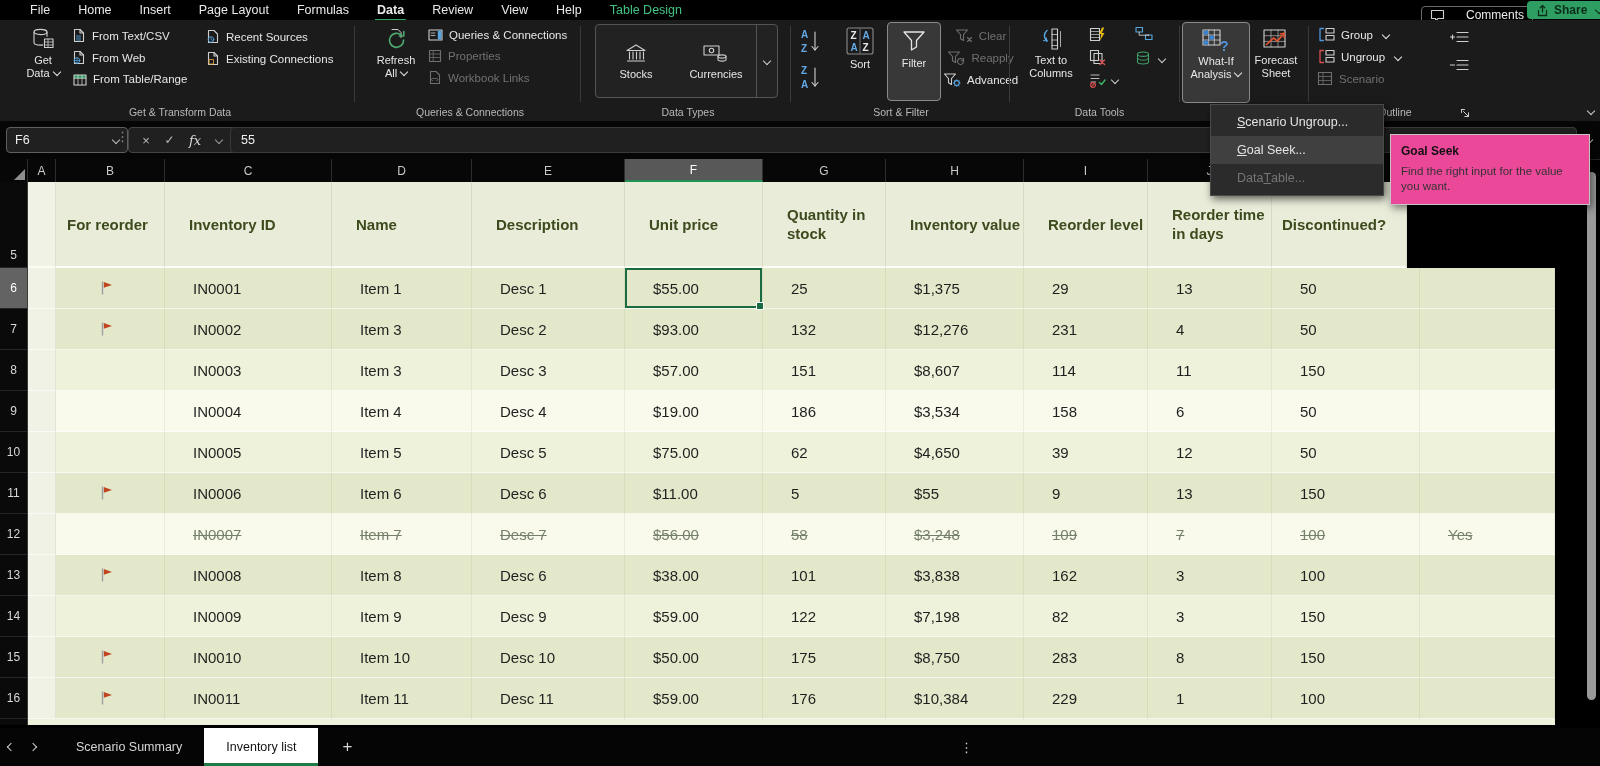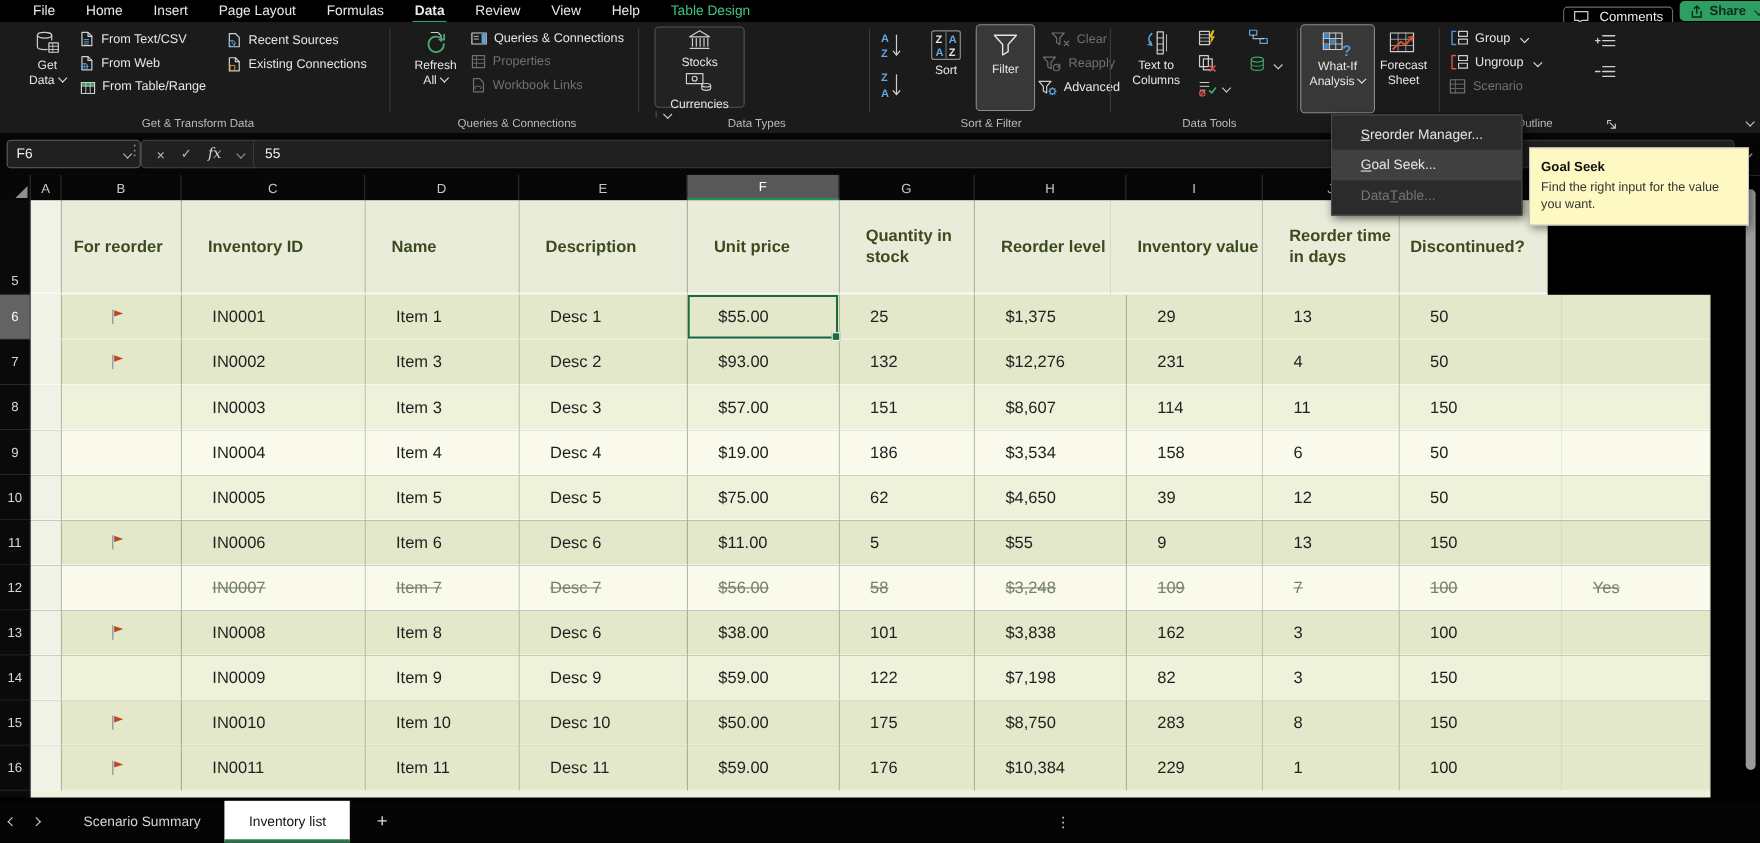--- a/index.html
+++ b/index.html
@@ -11,21 +11,21 @@
   svg.ic{stroke:#cfcfcf;fill:none;stroke-width:1.1;stroke-linecap:round;stroke-linejoin:round;display:block;}
   svg.ic.dim{stroke:#6f6f6f;}
   svg text{stroke:none;font-family:"Liberation Sans",sans-serif;}
   
   #menubar{left:0;top:0;width:1600px;height:20px;background:#000;display:flex;align-items:center;}
   #menutabs{display:flex;align-items:center;padding-left:16px;gap:0;}
   .mtab{color:#e9e9e9;font-size:12.5px;padding:2px 14px 3px 14px;position:relative;white-space:nowrap;}
   .mtab.tab-active{font-weight:bold;}
   .mtab.tab-active::after{content:"";position:absolute;left:12px;right:12px;bottom:-1px;height:2px;background:#2da661;}
   .mtab.tab-contextual{color:#43c383;}
-  #comments-btn{left:1421px;top:6px;height:16px;border:1px solid #6b6b6b;border-radius:4px;display:flex;align-items:center;gap:9px;padding:0 8px;color:#ececec;font-size:12px;}
+  #comments-btn{left:1421px;top:6px;height:16px;border:1px solid #6b6b6b;border-radius:4px;display:flex;align-items:center;gap:21px;padding:0 8px;color:#ececec;font-size:12px;}
   #share-btn{left:1527px;top:1px;height:18px;background:#2f9e63;border-radius:4px;display:flex;align-items:center;gap:5px;padding:0 9px;color:#0b2e1a;font-size:12px;font-weight:bold;}
   
   #ribbon{left:0;top:20px;width:1600px;height:101px;background:#1b1b1b;border-bottom:1px solid #000;}
   .vsep{position:absolute;top:6px;height:76px;width:1px;background:#3a3a3a;}
   .rgroup{position:absolute;top:2px;height:84px;}
   .rbg{position:absolute;display:flex;flex-direction:column;align-items:center;gap:3px;padding:5px 4px 2px 4px;border-radius:4px;color:#e6e6e6;}
   .rbg .lbl2{white-space:pre-line;text-align:center;font-size:11px;line-height:13px;color:#e6e6e6;}
   .rbg.pressed{background:#383838;border:1px solid #8a8a8a;}
   .rsmcol{position:absolute;display:flex;flex-direction:column;gap:7px;}
   .rsm{display:flex;align-items:center;gap:6px;color:#e6e6e6;font-size:11.5px;white-space:nowrap;}
@@ -71,21 +71,21 @@
   .cell-sel::after{content:"";position:absolute;right:-2px;bottom:-2px;width:6px;height:6px;background:#1a6b42;border:1px solid #fff;}
   #row17{height:6px;display:flex;}
   #row17 .rh{border-bottom:none;}
   #row17 .filler{flex:1;background:#eff2da;}
   
   #wmenu{left:1210px;top:104px;width:172px;background:#2b2b2b;border:1px solid #4a4a4a;box-shadow:2px 3px 8px rgba(0,0,0,.6);z-index:50;padding:3px 0;}
   .mi{height:28px;display:flex;align-items:center;padding-left:26px;color:#e4e4e4;font-size:12.5px;}
   .mi .mn{text-decoration:underline;}
   .mi.mi-hover{background:#404040;}
   .mi.mi-disabled{color:#757575;}
-  #gtooltip{left:1390px;top:134px;width:178px;background:#fef9c3;border:1px solid #c4c4c4;box-shadow:2px 3px 8px rgba(0,0,0,.5);z-index:60;padding:9px 10px 10px 10px;}
+  #gtooltip{left:1390px;top:134px;width:178px;background:#ec4899;border:1px solid #c4c4c4;box-shadow:2px 3px 8px rgba(0,0,0,.5);z-index:60;padding:9px 10px 10px 10px;}
   #gtooltip .tt-title{font-size:12px;font-weight:bold;color:#111;margin-bottom:6px;}
   #gtooltip .tt-body{font-size:11.5px;color:#333;line-height:15px;}
   
   #vscroll-thumb{left:1587px;top:172px;width:9px;height:528px;background:#9a9a9a;border-radius:5px;z-index:5;}
   
   #sheetbar{left:0;top:728px;width:1600px;height:38px;background:#050505;display:flex;align-items:center;}
   .navchev{color:#cfcfcf;padding:0 8px;display:flex;align-items:center;}
   .stab{color:#d5d5d5;font-size:12.5px;padding:0 22px;height:38px;display:flex;align-items:center;}
   .stab.active{background:#fff;color:#111;position:relative;}
   .stab.active::after{content:"";position:absolute;left:0;right:0;bottom:0;height:3px;background:#1f7a46;}
@@ -216,21 +216,21 @@
             <path d="M2.5 1.5h5.5l3.5 3.5v8.5H2.5z"></path>
             <path d="M4.5 10.7c-1.4 0-1.4-2.2 0-2.2h1.7M7 8.5h1.7c1.4 0 1.4 2.2 0 2.2" stroke-width=".9"></path>
           </svg>
         <span>Workbook Links</span>
       </div>
     </div>
   </div>
   <div class="vsep" style="left:580px;"></div>
 
   <div class="rgroup" style="left:588px;width:200px;">
-    <div id="dtgallery" style="left:7px;top:2px;height:72px;flex-direction:column;">
+    <div id="dtgallery" style="left:7px;top:2px;height:72px;">
       <div class="galitem">
         <svg class="ic" width="24" height="22">
             <path d="M3 8.5L12 3l9 5.5z"></path>
             <path d="M5.5 10v7M9 10v7M12.5 10v7M16 10v7M19.5 10v7"></path>
             <path d="M3.5 19h17"></path>
           </svg>
         <span>Stocks</span>
       </div>
       <div class="galitem">
         <svg class="ic" width="26" height="22">
@@ -493,22 +493,22 @@
 <div id="grid" class="abs">
   <div id="theader">
     <div class="rh">5</div>
     <div class="th wA" style="background:#f0f2e5;"></div>
     <div class="th wB">For reorder</div>
     <div class="th wC">Inventory ID</div>
     <div class="th wD">Name</div>
     <div class="th wE">Description</div>
     <div class="th wF">Unit price</div>
     <div class="th wG">Quantity in stock</div>
+    <div class="th wH">Inventory value</div>
     <div class="th wI">Reorder level</div>
-    <div class="th wH">Inventory value</div>
     <div class="th wJ">Reorder time in days</div>
     <div class="th wL">Discontinued?</div>
   </div>
   <div id="rows">
 
       <div class="grow band-dark">
         <div class="rh rh-sel">6</div>
         <div class="cell wA"></div>
         <div class="cell wB">
           <span>
@@ -764,21 +764,21 @@
     <div class="rh"></div>
       <div class="filler"></div>
   </div>
 </div>
 
 <div id="wmenu" class="abs">
 
     <div class="mi">
       <span></span>
       <span class="mn">S</span>
-      <span>reorder Manager...</span>
+      <span>cenario Ungroup...</span>
     </div>
 
     <div class="mi mi-hover">
       <span></span>
       <span class="mn">G</span>
       <span>oal Seek...</span>
     </div>
 
     <div class="mi mi-disabled">
       <span>Data </span>

